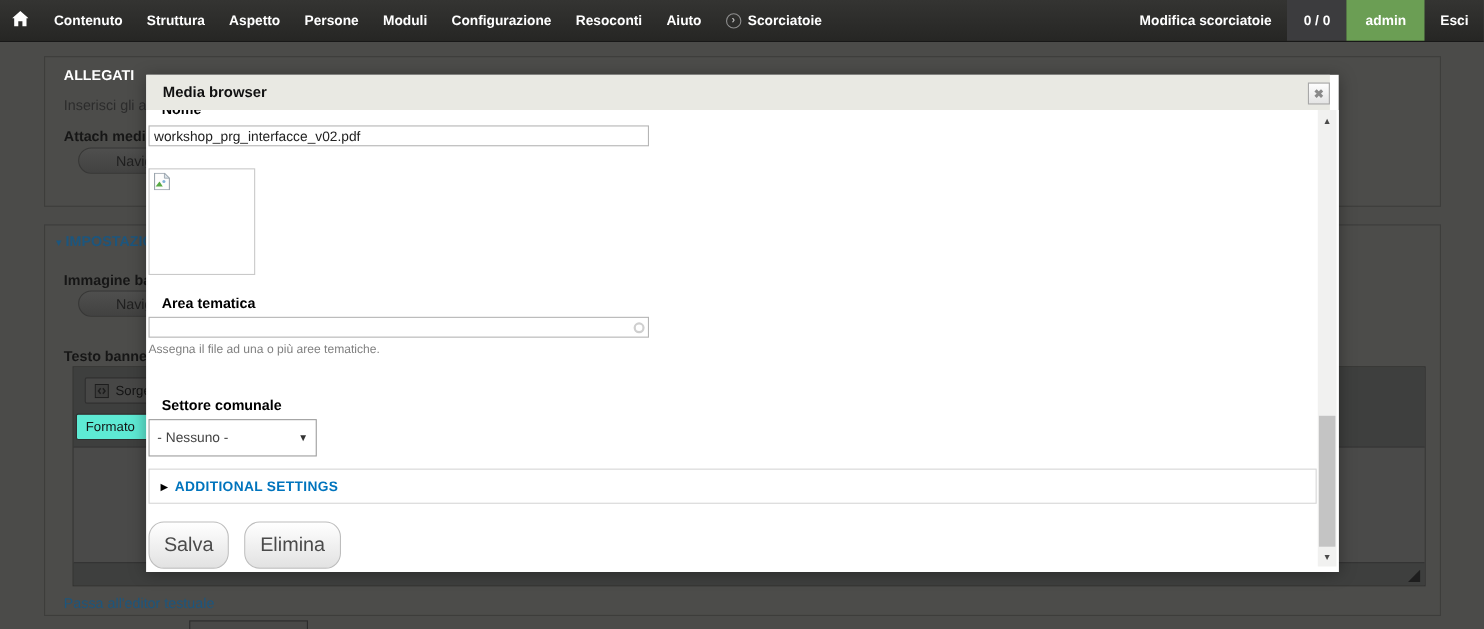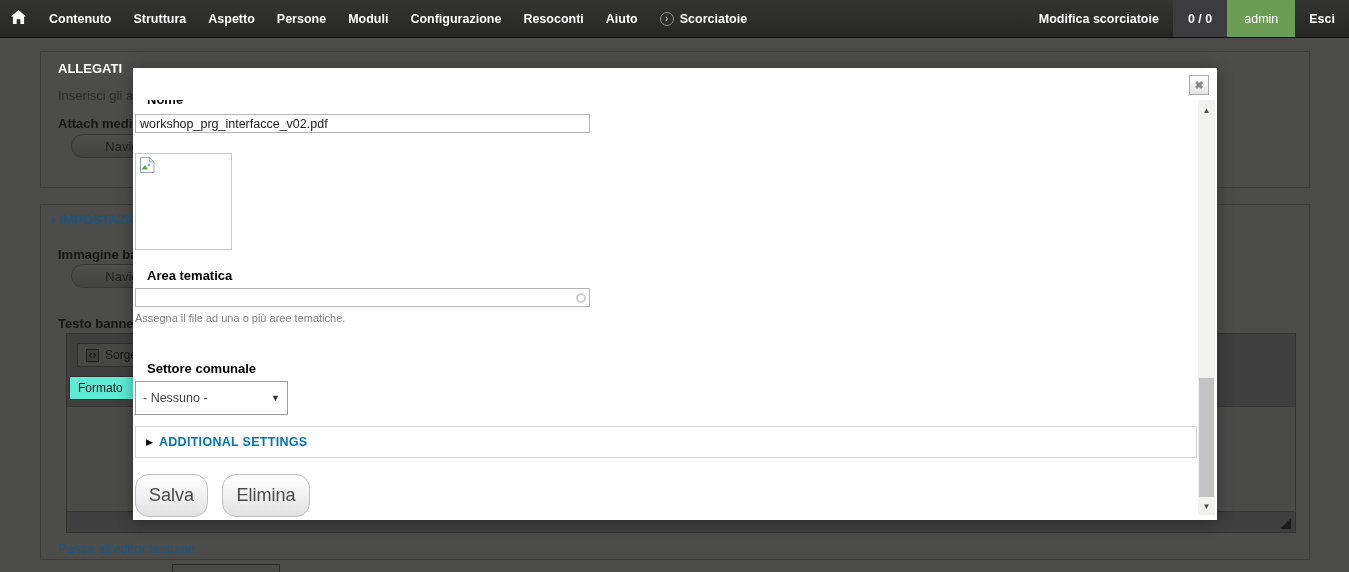--- a/index.html
+++ b/index.html
@@ -10,21 +10,21 @@
   
   #toolbar { position:absolute; left:0; top:0; width:1349px; height:38px;
     background:linear-gradient(#343432,#262624); border-bottom:1px solid #0d0d0d;
     display:flex; align-items:stretch; z-index:5; color:#fff; font-size:12.5px; }
   .tb-home { display:flex; align-items:center; padding:0 12px 0 11px; }
   .tb-item { display:flex; align-items:center; padding:0 11px; font-weight:600; cursor:pointer; }
   .tb-spacer { flex:1; }
   .tb-right { display:flex; align-items:stretch; }
   .tb-edit { display:flex; align-items:center; padding:0 14px; font-weight:600; }
   .tb-counter { display:flex; align-items:center; padding:0 15px; background:#3c3c3e; font-weight:700; }
-  .tb-user { display:flex; align-items:center; padding:0 17px; background:#6b9e54; font-weight:400; }
+  .tb-user { display:flex; align-items:center; padding:0 17px; background:#6b9e54; font-weight:700; }
   .tb-logout { display:flex; align-items:center; padding:0 14px; font-weight:600; }
   .shortcut-circle { display:inline-flex; width:14px; height:14px; border:1px solid #8f8f8f;
     border-radius:50%; align-items:center; justify-content:center; margin-right:6px;
     color:#b9b9b9; font-size:10px; line-height:1; }
 
   
   #page { position:absolute; left:0; top:28px; width:1349px; height:544px; background:#4b4b49; z-index:1; }
   .fieldset { position:absolute; background:#4c4c4a; border:1px solid #3d3d3b; }
   #fs-allegati { left:40px; top:23px; width:1270px; height:137px; }
   #fs-impostazioni { left:40px; top:176px; width:1270px; height:356px; }
@@ -196,20 +196,23 @@
         </div>
       </div>
 
       <div class="dim-link" style="position:absolute;left:17px;top:336px;cursor:pointer;"><span>Passa all'editor testuale</span></div>
     </div>
 
     <div id="partial-select"></div>
   </div>
 
   <div id="modal">
+    <div id="modal-titlebar">
+      <div id="modal-title">Media browser</div>
+    </div>
     <div id="modal-close">
         <span>✖</span>
       </div>
 
     <div id="modal-body">
 
       <div class="form-label" style="left:2px;top:-8px;">
         <span>Nome</span>
         <span class="req">*</span>
       </div>

